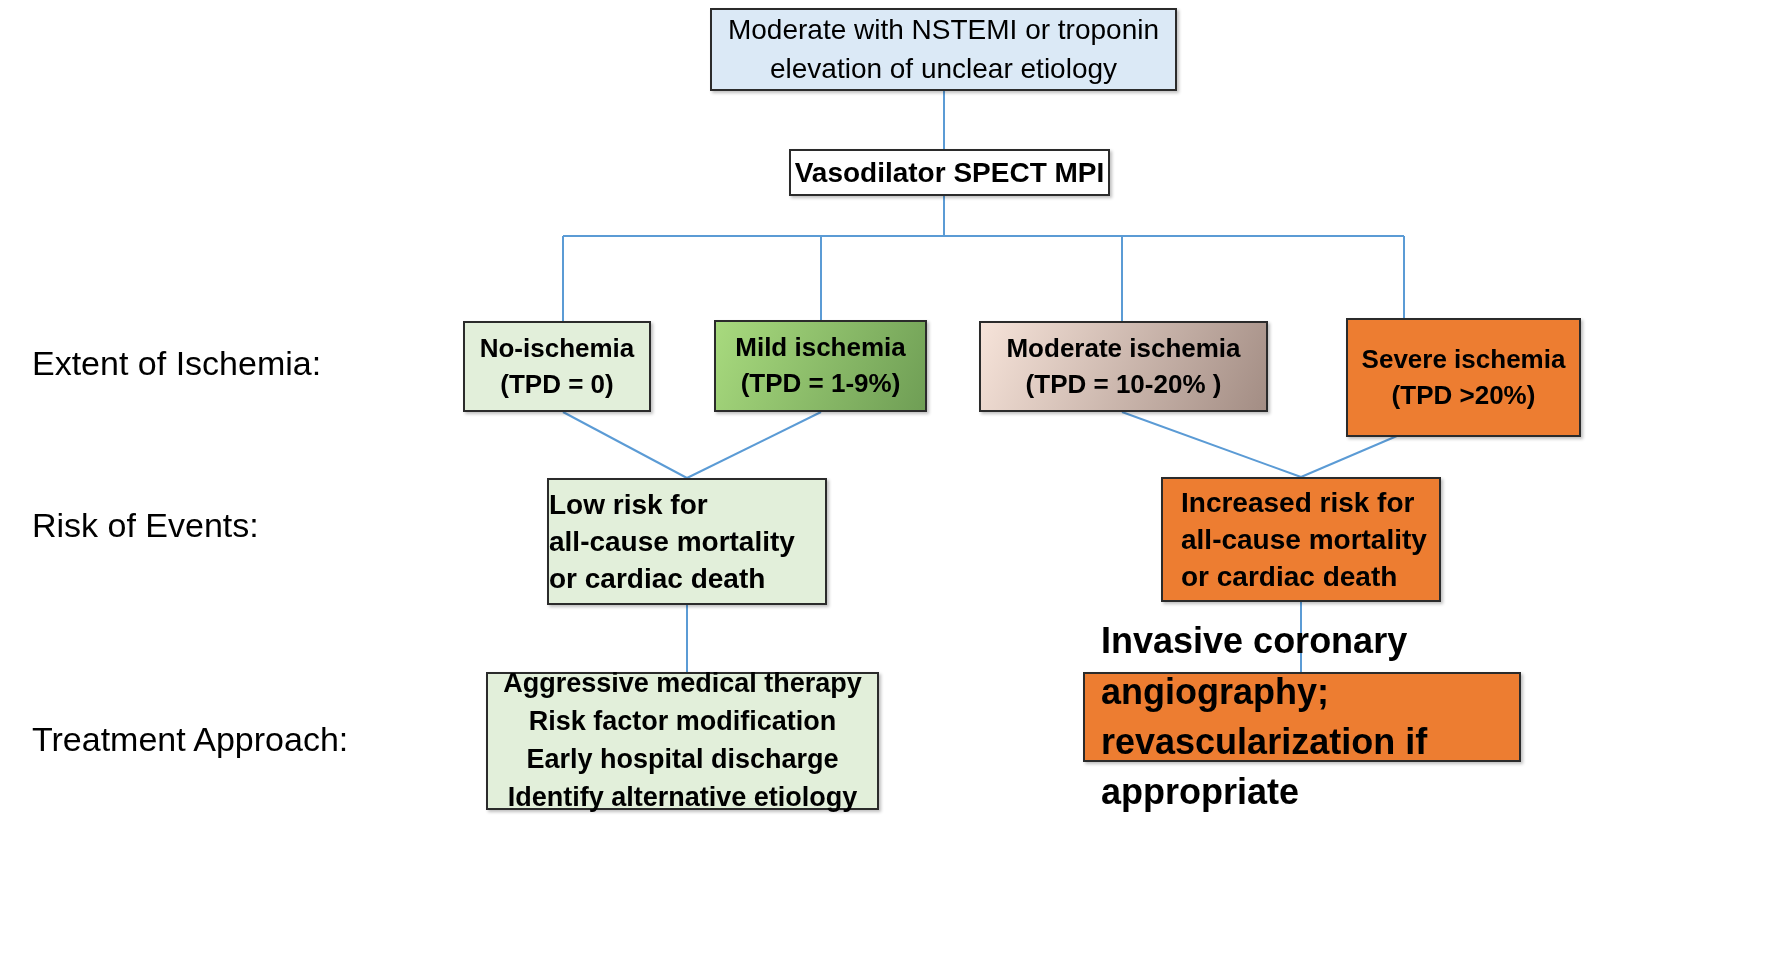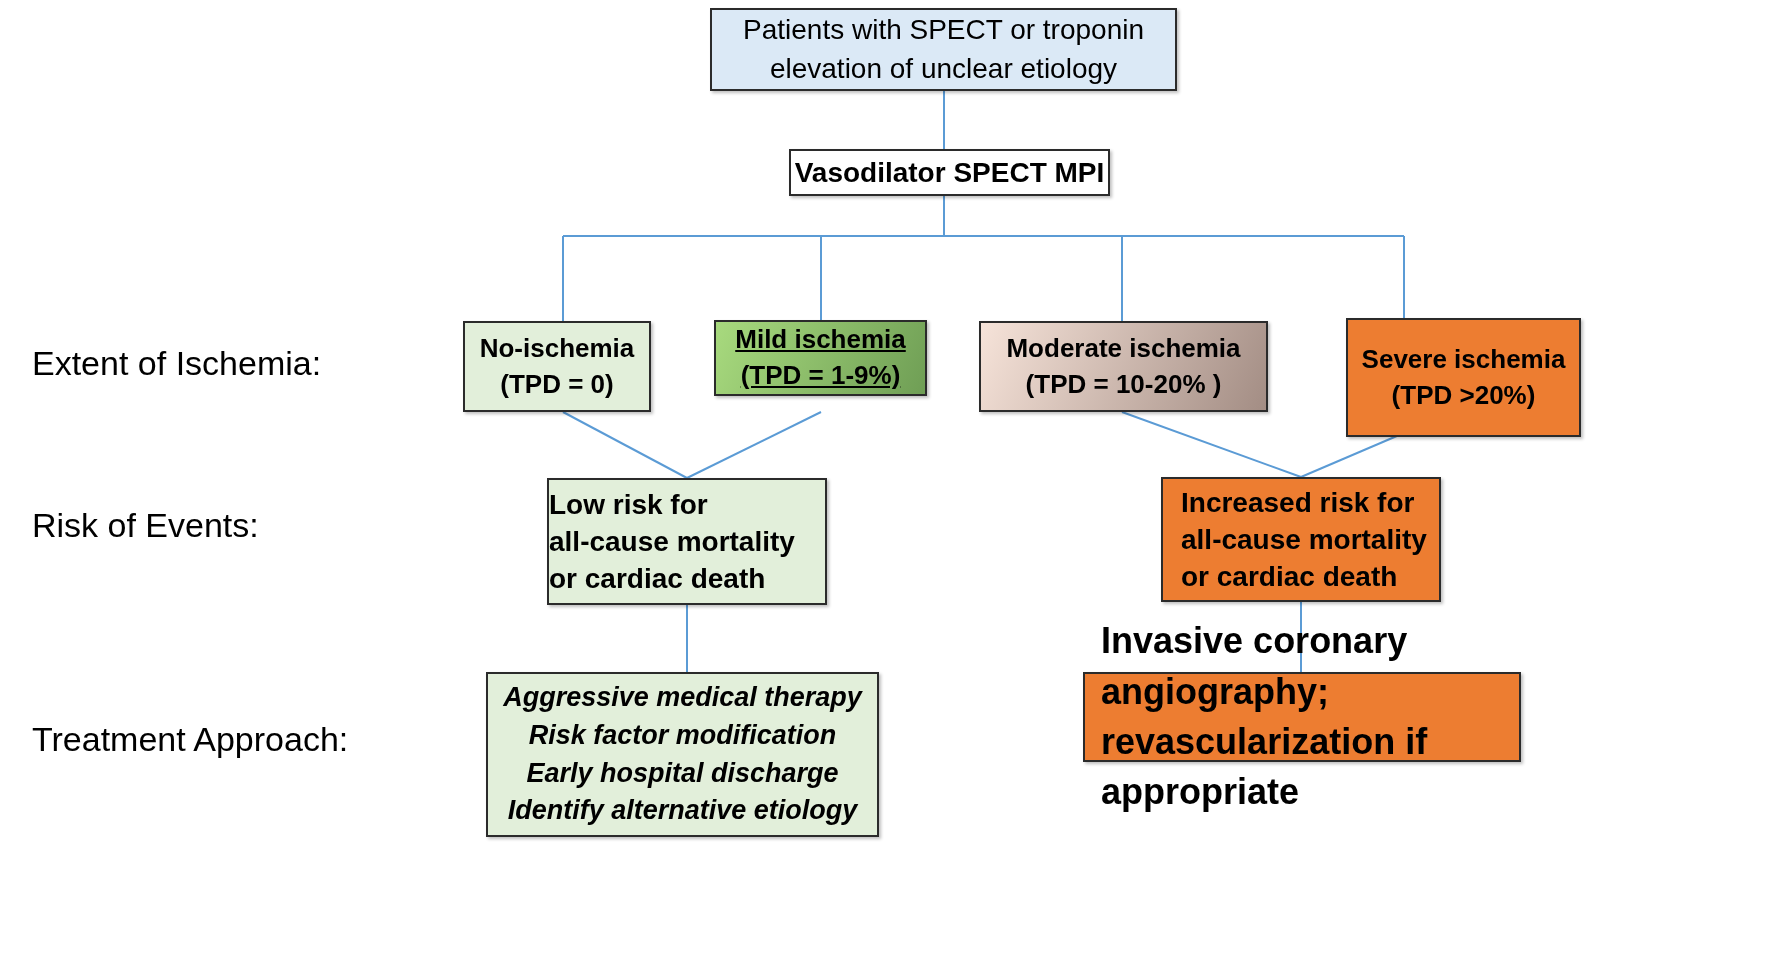--- a/index.html
+++ b/index.html
@@ -50,23 +50,23 @@
     left: 789px; top: 149px; width: 321px; height: 47px;
     background: var(--white, #ffffff);
     font-size: 28px;
   }
   .no-ischemia-box {
     left: 463px; top: 321px; width: 188px; height: 91px;
     background: var(--light-green, #e2efda);
     font-size: 26px; line-height: 1.38;
   }
   .mild-box {
-    left: 714px; top: 320px; width: 213px; height: 76px;
+    left: 714px; top: 320px; width: 213px; height: 92px;
     background: linear-gradient(115deg, var(--mild-gradient-start, #a8da7e), var(--mild-gradient-end, #6f9e55));
-    font-size: 26px; line-height: 1.38; text-decoration: underline;
+    font-size: 26px; line-height: 1.38;
   }
   .moderate-box {
     left: 979px; top: 321px; width: 289px; height: 91px;
     background: linear-gradient(115deg, var(--moderate-gradient-start, #f6e3d9), var(--moderate-gradient-end, #a38d84));
     font-size: 26px; line-height: 1.38;
   }
   .severe-box {
     left: 1329px; top: 318px; width: 235px; height: 119px;
     background: var(--orange, #ed7d31);
     font-size: 26px; line-height: 1.38; margin-left: 17px;
@@ -79,23 +79,23 @@
   }
   .increased-risk-box {
     left: 1161px; top: 477px; width: 280px; height: 125px;
     background: var(--orange, #ed7d31);
     font-size: 28px; line-height: 1.33;
     justify-content: flex-start; text-align: left;
     padding-left: 18px;
     align-items: center;
   }
   .low-treatment-box {
-    left: 486px; top: 672px; width: 393px; height: 165px;
+    left: 486px; top: 672px; width: 393px; height: 138px;
     background: var(--light-green, #e2efda);
-    font-size: 27px; line-height: 1.4; font-style: italic;
+    font-size: 27px; line-height: 1.4;
   }
   .high-treatment-box {
     left: 1083px; top: 672px; width: 438px; height: 90px;
     background: var(--orange, #ed7d31);
     font-size: 36px; line-height: 1.4;
     justify-content: flex-start; text-align: left;
     padding-left: 16px;
   }
   .row-label {
     position: absolute;
@@ -129,21 +129,21 @@
     <line x1="1446" y1="415" x2="1301" y2="477"></line>
     <line x1="687" y1="605" x2="687" y2="672"></line>
     <line x1="1301" y1="602" x2="1301" y2="672"></line>
   </svg>
 
   <div class="row-label label-extent">Extent of Ischemia:</div>
   <div class="row-label label-risk">Risk of Events:</div>
   <div class="row-label label-treatment">Treatment Approach:</div>
 
   <div class="node patients-box">
-    <span class="txt">Patients with SPECT or troponin
+    <span class="txt">Moderate with NSTEMI or troponin
 elevation of unclear etiology</span>
   </div>
 
   <div class="node spect-box">
     <span class="txt bold">Vasodilator SPECT MPI</span>
   </div>
 
   <div class="node no-ischemia-box">
     <span class="txt bold">No-ischemia
 (TPD = 0)</span>

